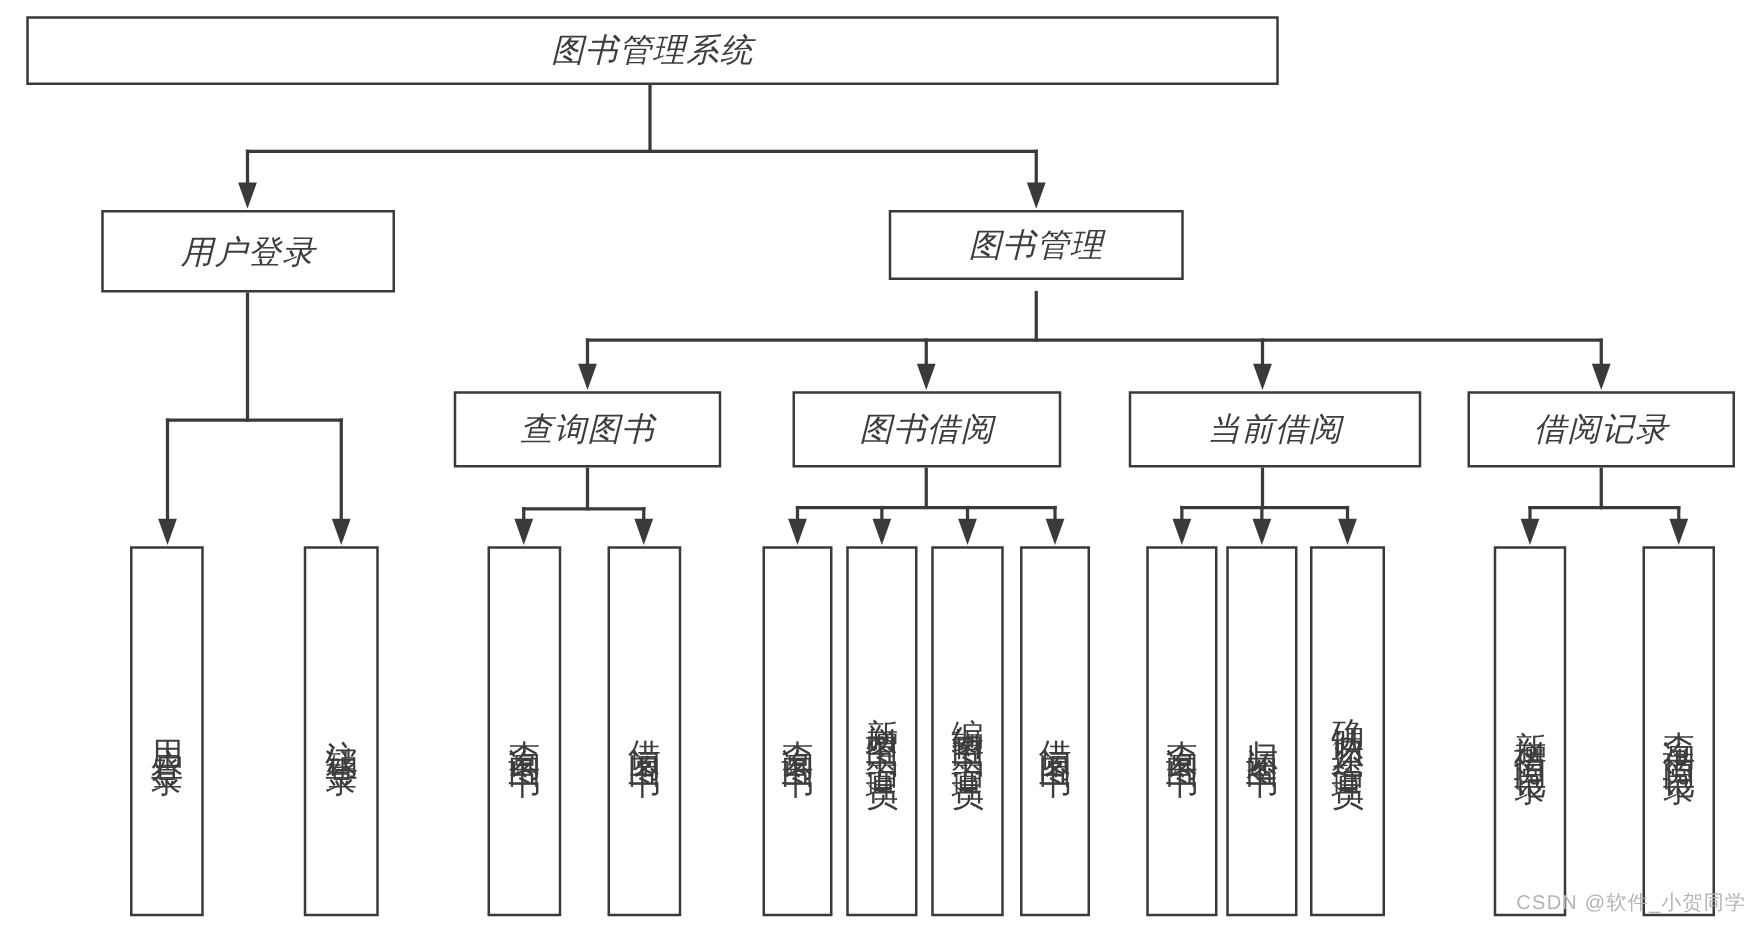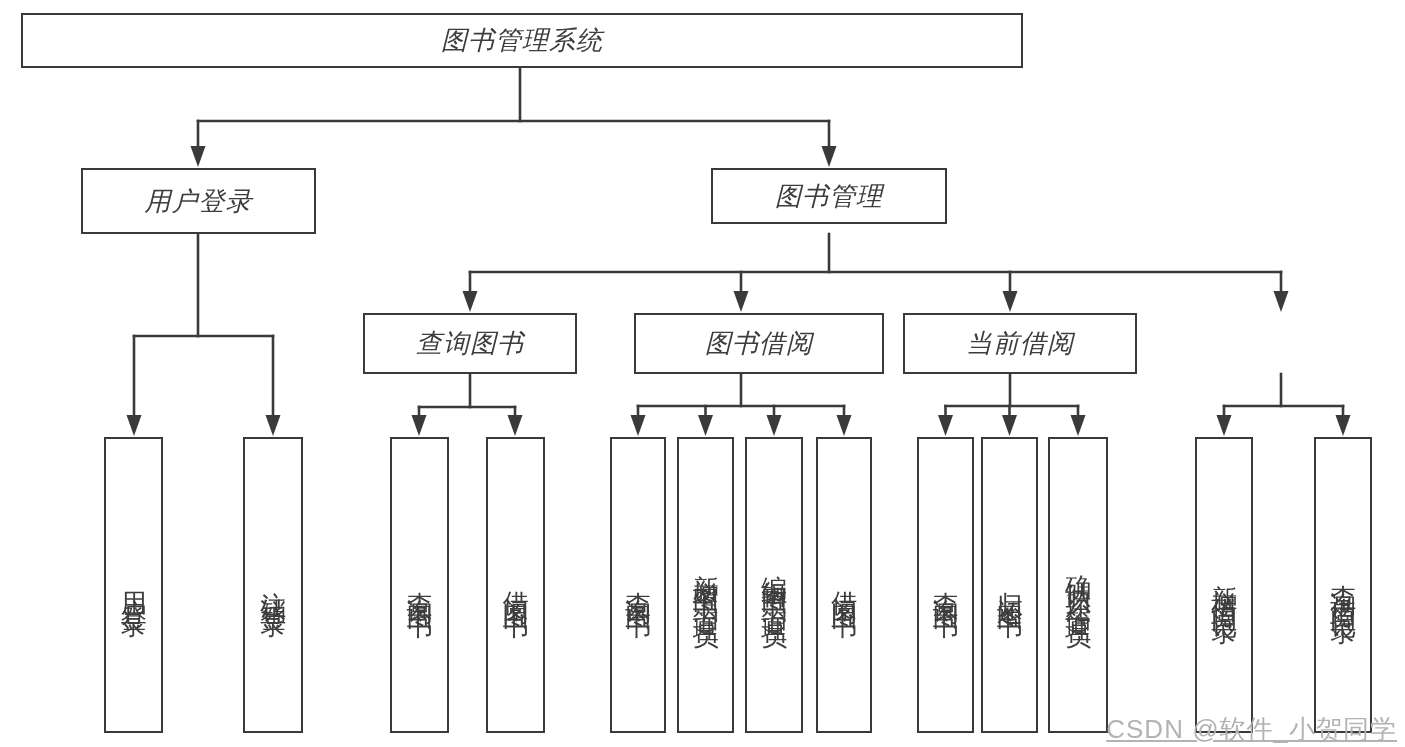--- a/index.html
+++ b/index.html
@@ -61,25 +61,24 @@
     text-orientation: mixed;
     letter-spacing: 7px;
     line-height: 1.05;
     white-space: nowrap;
   }
   .watermark {
     position: absolute;
     top: 712px;
     right: 8px;
     z-index: 3;
-    font-size: 26px;
+    font-size: 16px;
     letter-spacing: 1px;
     color: var(--watermark-color);
     white-space: nowrap;
-    text-decoration: underline;
   }
 </style>
 </head>
 <body>
 
 <div class="canvas">
 
   <svg class="connectors" width="1405" height="747" viewBox="0 0 1405 747">
 
     <line x1="520" y1="68" x2="520" y2="121"></line>
@@ -141,22 +140,23 @@
     <line x1="1343" y1="406" x2="1343" y2="417"></line>
     <polygon points="1335.5,415 1350.5,415 1343,436"></polygon>
   </svg>
 
   <div class="node hbox" style="left:21px; top:13px; width:1002px; height:55px;">图书管理系统</div>
 
   <div class="node hbox" style="left:81px; top:168px; width:235px; height:66px;">用户登录</div>
   <div class="node hbox" style="left:711px; top:168px; width:236px; height:56px;">图书管理</div>
 
   <div class="node hbox" style="left:363px; top:313px; width:214px; height:61px;">查询图书</div>
-  <div class="node hbox" style="left:634px; top:313px; width:250px; height:61px;">图书借阅</div>
+  <div class="node hbox" style="left:634px; top:313px; width:215px; height:61px;">图书借阅</div>
   <div class="node hbox" style="left:903px; top:313px; width:234px; height:61px;">当前借阅</div>
+  <div class="node hbox" style="left:1174px; top:313px; width:214px; height:61px;">借阅记录</div>
 
   <div class="node vbox" style="left:104px; width:59px;">
     <span class="vtext">用户登录</span>
   </div>
   <div class="node vbox" style="left:243px; width:60px;">
     <span class="vtext">注销登录</span>
   </div>
 
   <div class="node vbox" style="left:390px; width:59px;">
     <span class="vtext">查询图书</span>

